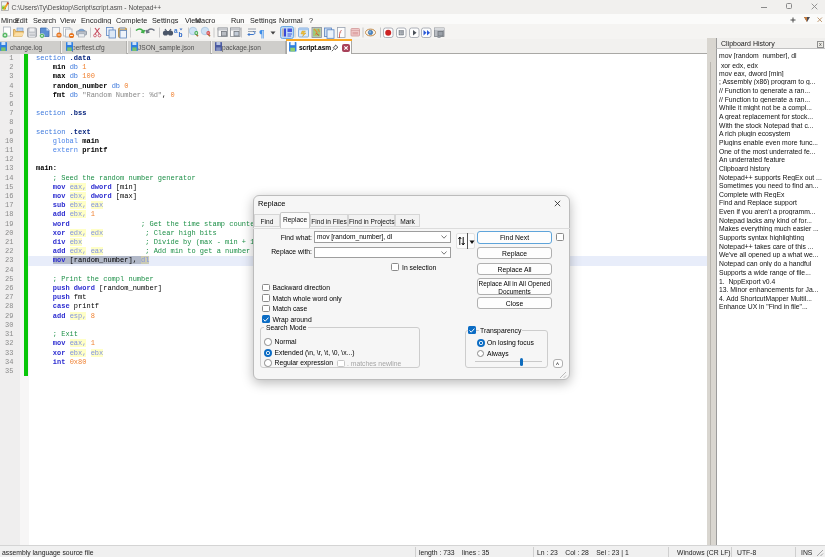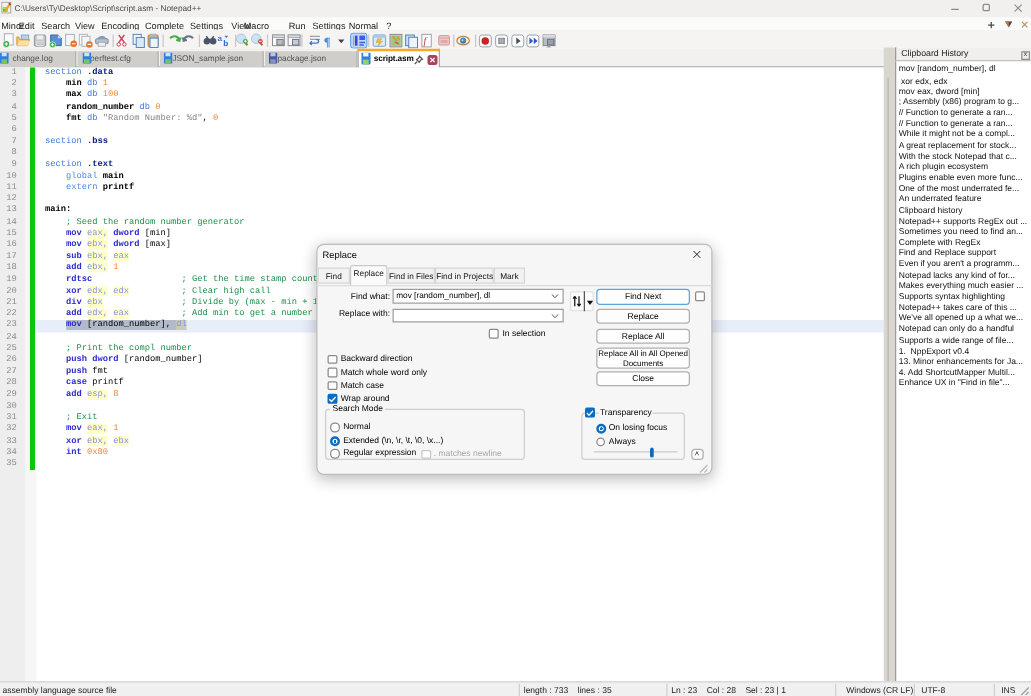--- a/index.html
+++ b/index.html
@@ -295,22 +295,22 @@
 <span class="d">section</span> <span class="s">.text</span>
     <span class="g">global</span> <span class="b">main</span>
     <span class="g">extern</span> <span class="b">printf</span>
 
 <span class="b">main:</span>
     <span class="c">; Seed the random number generator</span>
     <span class="k">mov</span> <span class="r">eax,</span> <span class="k">dword</span> [min]
     <span class="k">mov</span> <span class="r">ebx,</span> <span class="k">dword</span> [max]
     <span class="k">sub</span> <span class="r">ebx,</span> <span class="r">eax</span>
     <span class="k">add</span> <span class="r">ebx,</span> <span class="n">1</span>
-    <span class="k">rdtsc</span>                 <span class="c">; Get the time stamp counter</span>
-    <span class="k">xor</span> <span class="r">edx,</span> <span class="r">edx</span>          <span class="c">; Clear high call</span>
+    <span class="k">word</span>                 <span class="c">; Get the time stamp counter</span>
+    <span class="k">xor</span> <span class="r">edx,</span> <span class="r">edx</span>          <span class="c">; Clear high bits</span>
     <span class="k">div</span> <span class="r">ebx</span>               <span class="c">; Divide by (max - min + 1)</span>
     <span class="k">add</span> <span class="r">edx,</span> <span class="r">eax</span>          <span class="c">; Add min to get a number in range</span>
     <span class="sel"><span class="k">mov</span> [random_number], <span class="seld">dl</span></span>
 
     <span class="c">; Print the compl number</span>
     <span class="k">push</span> <span class="k">dword</span> [random_number]
     <span class="k">push</span> fmt
     <span class="k">case</span> printf
     <span class="k">add</span> <span class="r">esp,</span> <span class="n">8</span>
 

